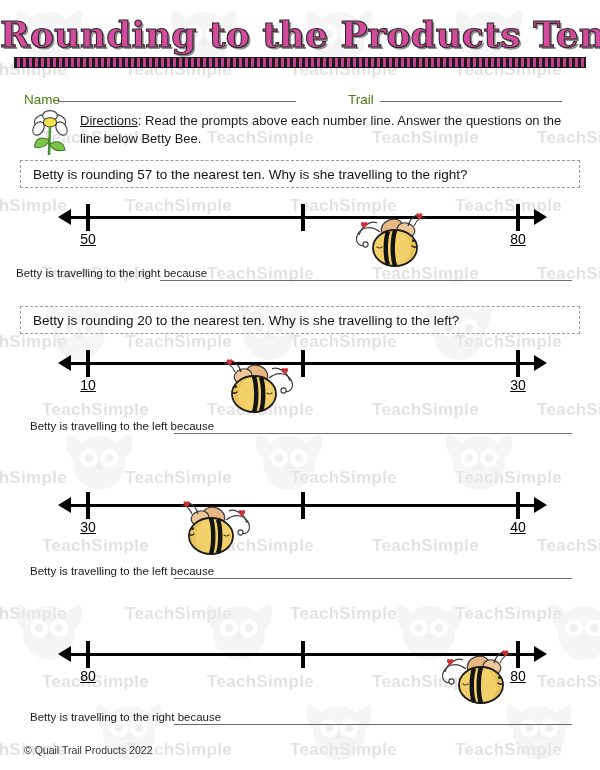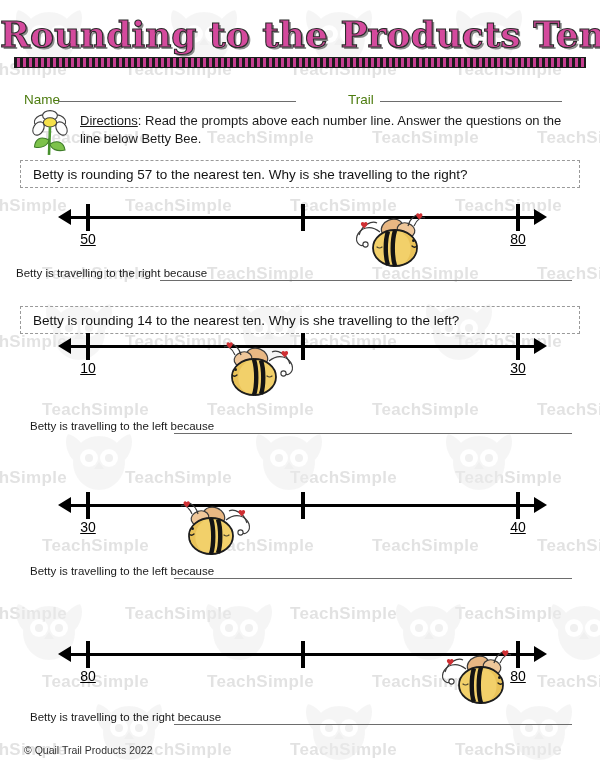--- a/index.html
+++ b/index.html
@@ -484,23 +484,23 @@
             <path d="M27 37 q2.5 2 5 0" fill="none" stroke="#1d1d1d" stroke-width="1.2" stroke-linecap="round" opacity=".8"></path>
           </svg></div>
       </div>
       <div class="answer-row" style="top: 105px;">
         <span class="answer-text" style="left: 16px;">Betty is travelling to the right because</span>
         <span class="answer-rule" style="left: 160px; width: 412px;"></span>
       </div>
     </div>
     <div class="problem" style="top: 306px; height: 140px;">
       <div class="prompt-box" style="top: 0px;">
-        <div class="prompt-text">Betty is rounding 14 to the nearest ten. Why is she travelling to the left?</div>
-      </div>
-      <div class="numline" style="top: 19px;">
+        <div class="prompt-text">Betty is rounding 20 to the nearest ten. Why is she travelling to the left?</div>
+      </div>
+      <div class="numline" style="top: 36px;">
         <div class="nl-axis"></div>
         <div class="nl-arrow left"></div>
         <div class="nl-arrow right"></div>
         <div class="nl-tick" style="left: 86.25px;"></div>
         <div class="nl-tick" style="left: 301.25px;"></div>
         <div class="nl-tick" style="left: 516.25px;"></div>
         <div class="nl-label" style="left: 58px;">10</div>
         <div class="nl-label" style="left: 488px;">30</div>
         <div class="bee flip" style="left: 221px; top: 14px;"><svg width="78" height="60" viewBox="0 0 78 60">
             <path d="M30 22 C20 14,10 18,7 26 C5 33,11 38,15 34" fill="none" stroke="#3a3a3a" stroke-width="1.2"></path>

